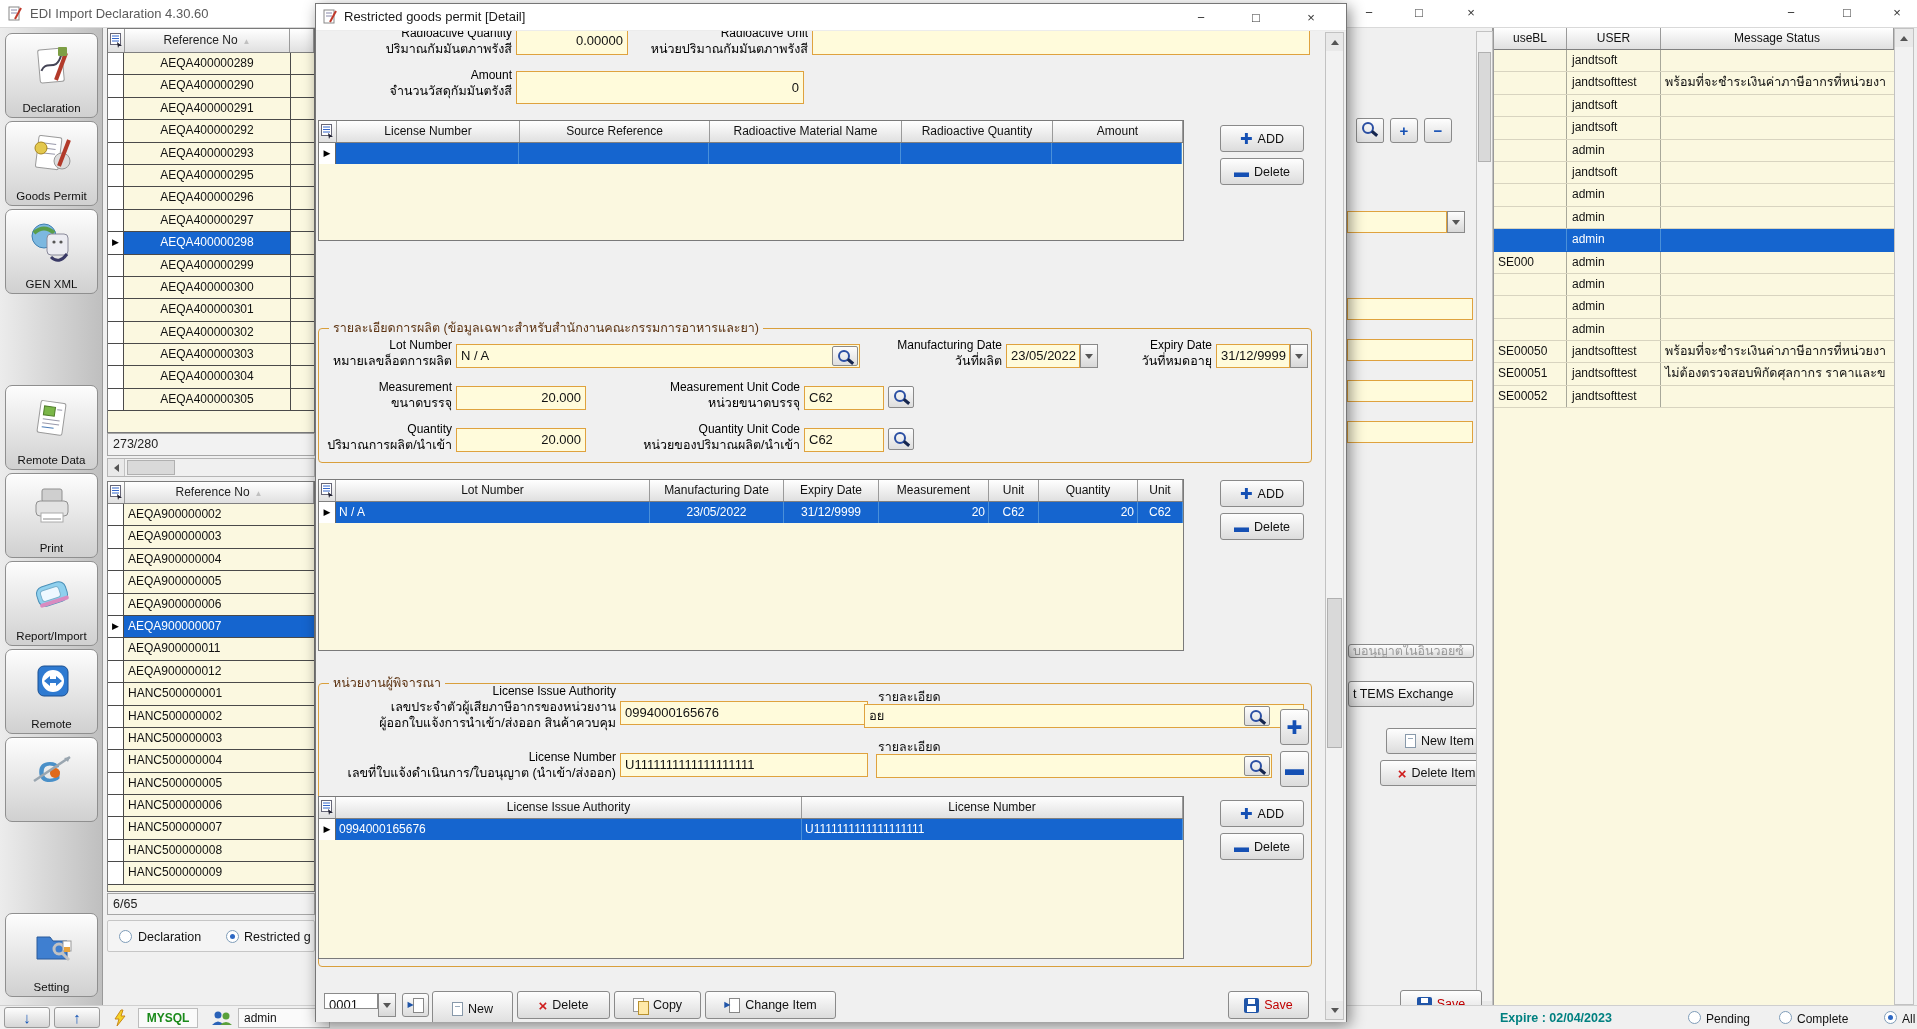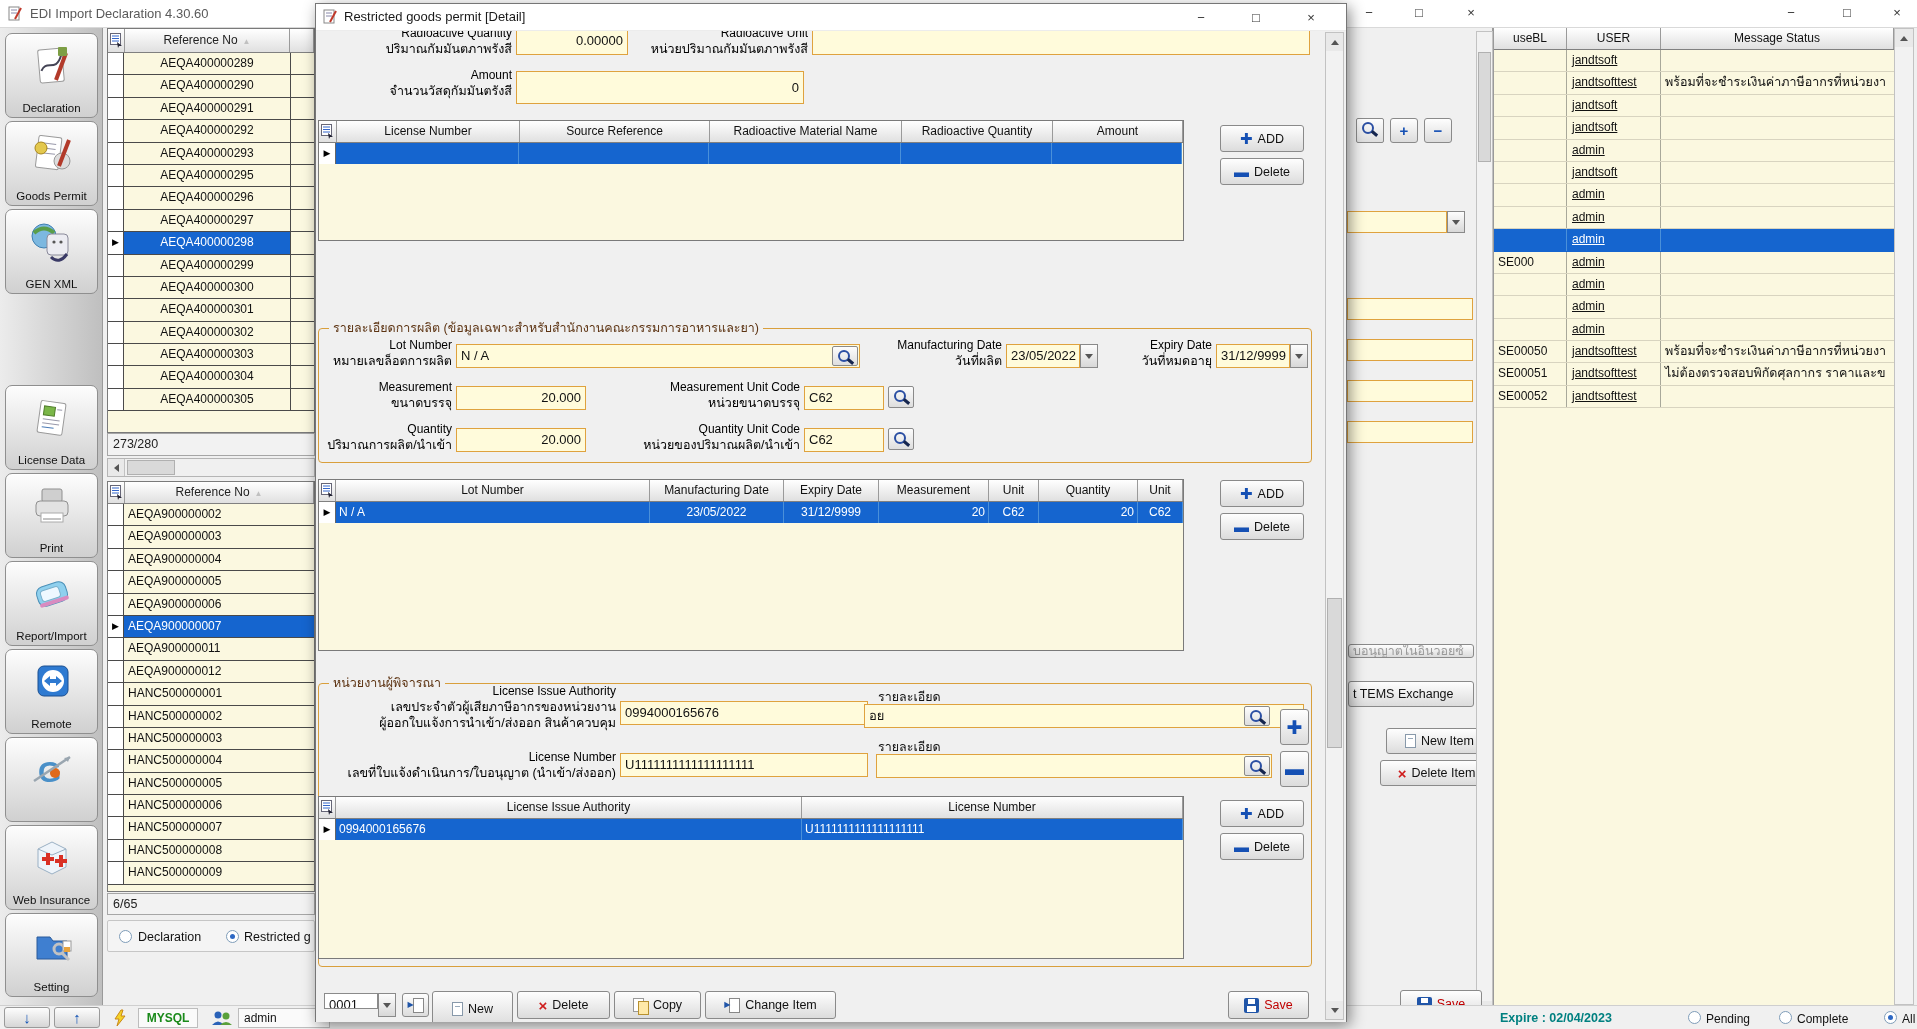--- a/index.html
+++ b/index.html
@@ -97,21 +97,21 @@
   .vscroll { position:absolute; background:#f2f2f2; border:1px solid #c2c2c2; }
   .varrow { position:absolute; left:0; right:0; height:18px; background:#e9e9e9; display:flex; align-items:center; justify-content:center; }
   .tri-up { width:0; height:0; border-left:4px solid transparent; border-right:4px solid transparent; border-bottom:5px solid #555; }
   .tri-dn { width:0; height:0; border-left:4px solid transparent; border-right:4px solid transparent; border-top:5px solid #555; }
   .tri-lf { width:0; height:0; border-top:4px solid transparent; border-bottom:4px solid transparent; border-right:5px solid #555; }
 
   
   .rrow { display:flex; height:22.4px; border-bottom:1px solid #d8d4c0; background:#fbf8e0; }
   .rrow span { line-height:21px; overflow:hidden; white-space:nowrap; }
   .rc1 { width:73px; padding-left:4px; border-right:1px solid #a8a89a; }
-  .rc2 { width:94px; padding-left:5px; border-right:1px solid #a8a89a;text-decoration:underline; }
+  .rc2 { width:94px; padding-left:5px; border-right:1px solid #a8a89a; }
   .rc3 { width:232px; padding-left:4px; }
   .rrow.sel { background:#1565cf; border-bottom-color:#1565cf; }
   .rrow.sel span { color:#fff; border-right-color:#4a90d9; }
 </style>
 </head>
 <body>
 
 <div class="abs" id="titlebar">
   <span class="abs" style="left:8px;top:6px">
     <svg width="16" height="16">
@@ -173,21 +173,21 @@
           <g transform="rotate(8 23 20)">
             <rect x="10" y="4" width="25" height="32" rx="2" fill="#fff" stroke="#9a9a9a"></rect>
             <rect x="14" y="9" width="11" height="9" fill="#7ab648" stroke="#4f7d2a"></rect>
             <line x1="27" y1="11" x2="32" y2="11" stroke="#99a"></line>
             <line x1="14" y1="22" x2="31" y2="22" stroke="#99a"></line>
             <line x1="14" y1="26" x2="31" y2="26" stroke="#99a"></line>
             <line x1="14" y1="30" x2="26" y2="30" stroke="#4a7ab5"></line>
           </g>
         </svg>
       </span>
-    <span class="sb-lb">License Data</span>
+    <span class="sb-lb">Remote Data</span>
   </div>
   <div class="sbtn" style="top:445px">
     <span class="sb-ic">
         <svg width="46" height="42">
           <rect x="13" y="3" width="20" height="13" rx="2" fill="#cfcfcf" stroke="#8f8f8f"></rect>
           <rect x="7" y="15" width="32" height="15" rx="4" fill="#e2e2e2" stroke="#8f8f8f"></rect>
           <rect x="12" y="27" width="22" height="9" fill="#fff" stroke="#aaa"></rect>
           <line x1="14" y1="33" x2="32" y2="33" stroke="#888"></line>
         </svg>
       </span>
@@ -218,31 +218,20 @@
   <div class="sbtn" style="top:709px">
     <span class="sb-ic">
         <svg width="46" height="44">
           <text x="9" y="33" font-size="30" font-weight="bold" fill="#4a90c8" font-family="sans-serif">G</text>
           <circle cx="26" cy="24" r="5" fill="#e06a1a"></circle>
           <line x1="5" y1="32" x2="41" y2="8" stroke="#9aa6b0" stroke-width="2.5"></line>
           <path d="M41 8 l-6 1 4 4 z" fill="#9aa6b0"></path>
         </svg>
       </span>
     <span class="sb-lb"></span>
-  </div>
-  <div class="sbtn" style="top:797px">
-    <span class="sb-ic">
-        <svg width="46" height="42">
-          <path d="M9 11 L23 4 37 11 37 29 23 36 9 29 Z" fill="#eef4fa" stroke="#9ab0c4"></path>
-          <path d="M9 11 L23 17 37 11" fill="none" stroke="#9ab0c4"></path>
-          <path d="M13 19 h4 v-4 h4 v4 h4 v4 h-4 v4 h-4 v-4 h-4 z" fill="#d93025"></path>
-          <path d="M26 21 h4 v-4 h4 v4 h4 v4 h-4 v4 h-4 v-4 h-4 z" fill="#d93025"></path>
-        </svg>
-      </span>
-    <span class="sb-lb">Web Insurance</span>
   </div>
   <div class="sbtn" style="top:885px;height:84px">
     <span class="sb-ic">
         <svg width="46" height="40">
           <path d="M8 10 h13 l3 4 h14 v18 h-30 z" fill="#3f7fd0" stroke="#2a5a9a"></path>
           <circle cx="30" cy="22" r="5" fill="none" stroke="#c2c2c2" stroke-width="3"></circle>
           <line x1="33" y1="26" x2="40" y2="33" stroke="#c2c2c2" stroke-width="3"></line>
           <rect x="34" y="14" width="8" height="10" fill="#fff" stroke="#999"></rect>
           <rect x="35" y="20" width="6" height="5" fill="#e8a33d"></rect>
         </svg>

